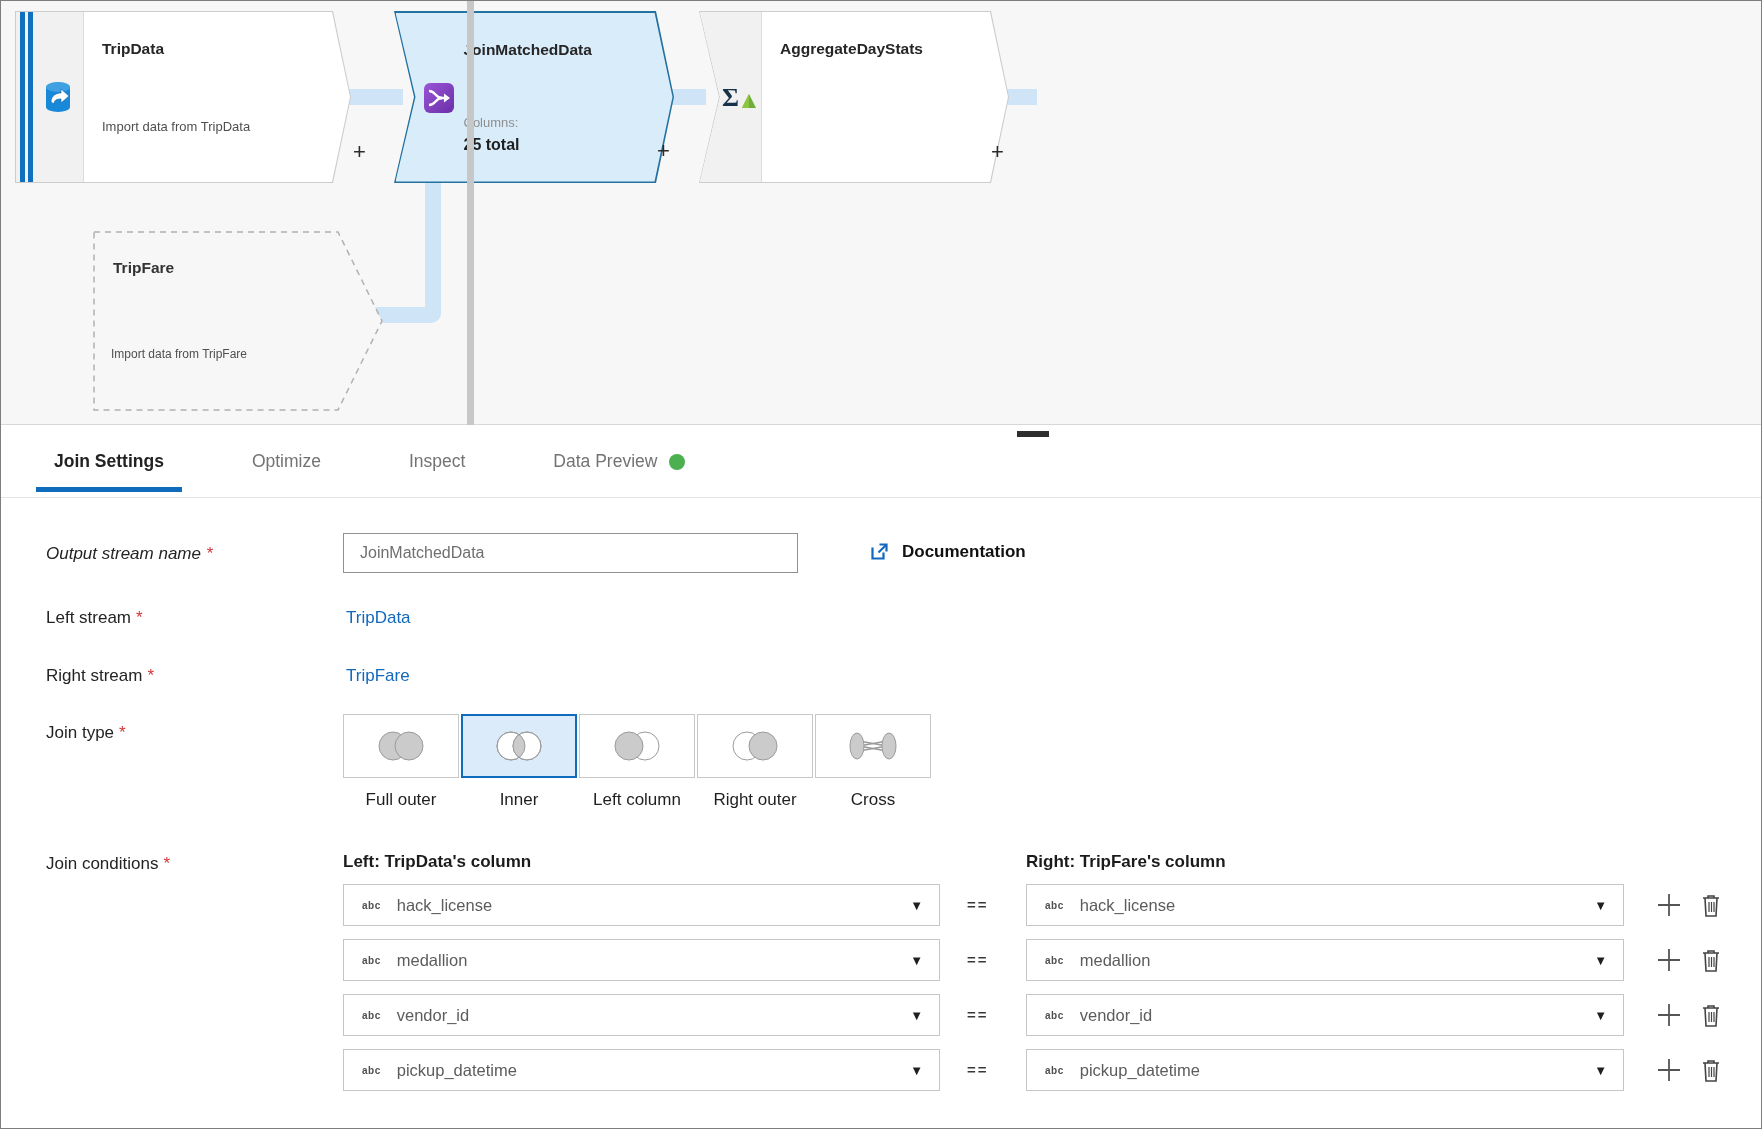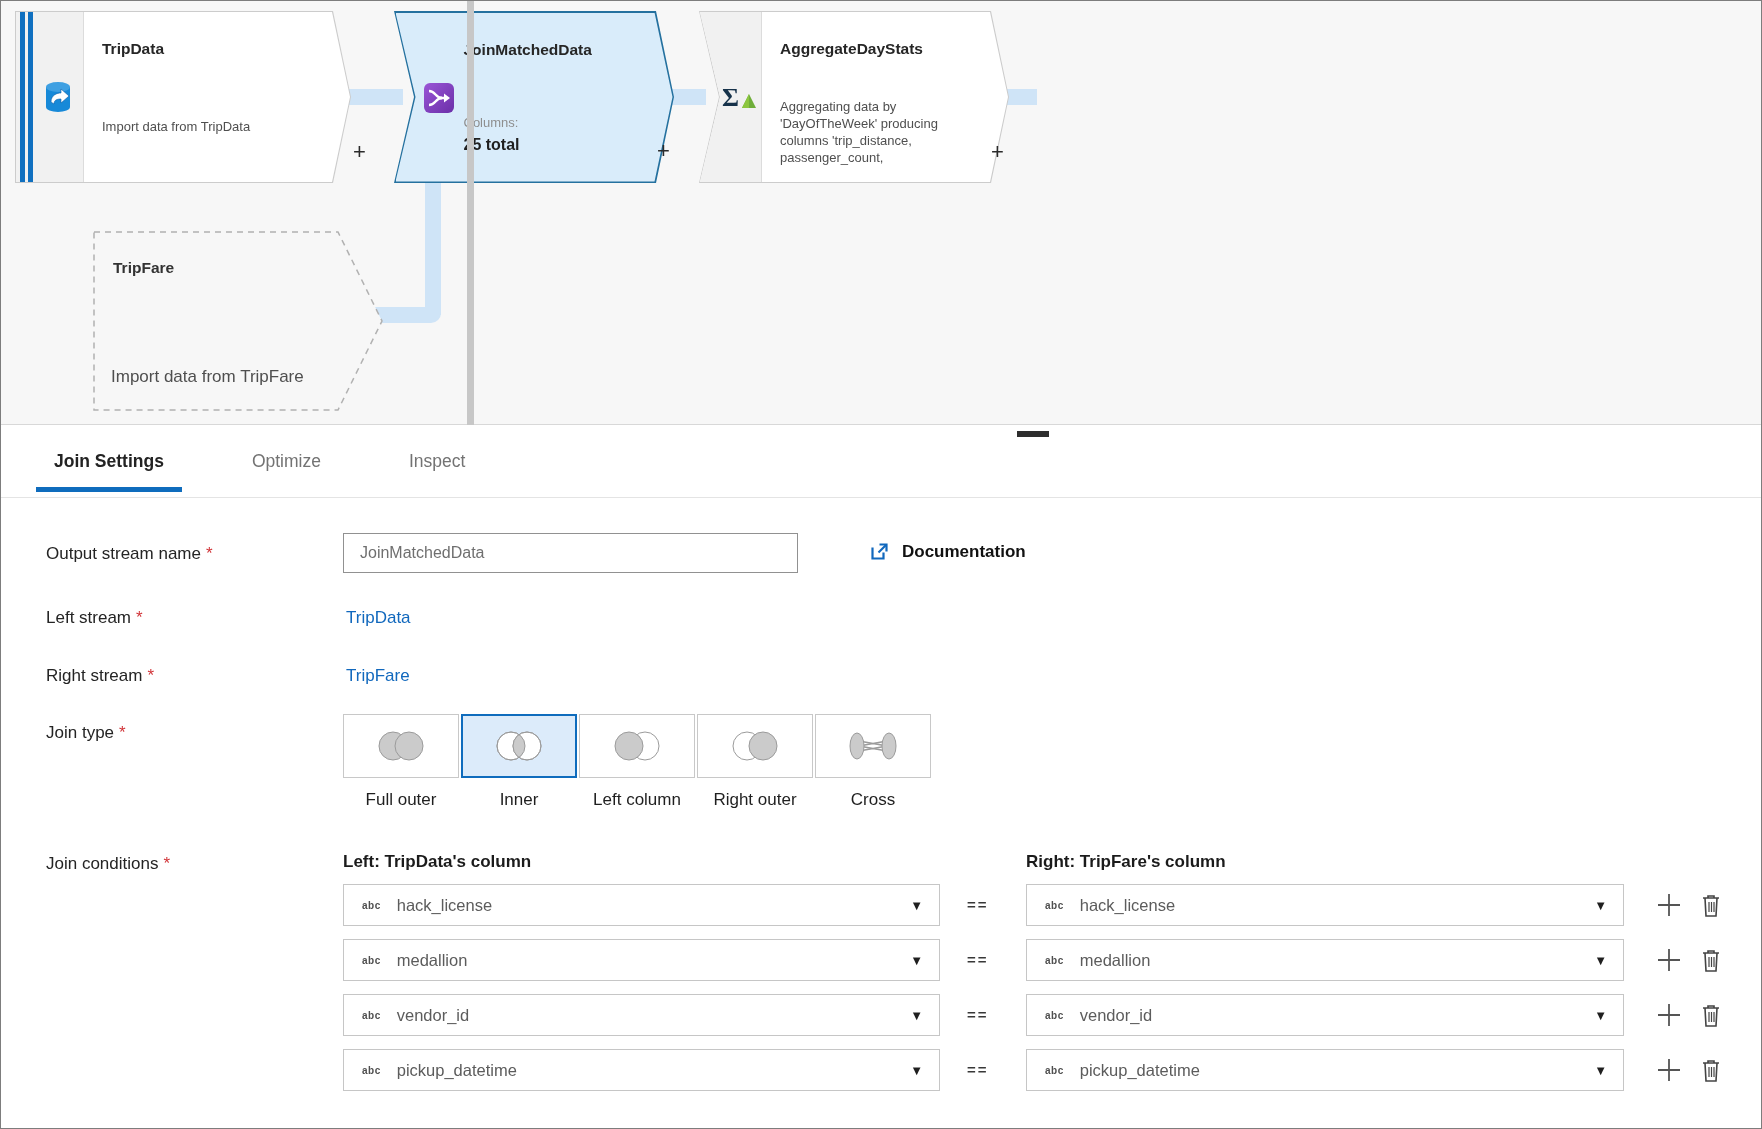--- a/index.html
+++ b/index.html
@@ -23,21 +23,21 @@
   .sel .node-shell { background:#25719f; }
   .sel .node-face { inset:1.5px; background:#d9ecfa; }
   .icon-section { position:absolute; left:0; top:0; bottom:0; background:#f1f1f1; border-right:1px solid #dcdcdc; }
   .bluebar { position:absolute; top:0; bottom:0; width:5px; background:#1070c0; }
   .node-title { position:absolute; font-size:15.5px; font-weight:700; color:#262626; white-space:nowrap; }
   .node-body { position:absolute; font-size:13px; color:#4f4f4f; line-height:17px; }
   .node-plus { position:absolute; font-size:22px; font-weight:400; color:#2b2b2b; z-index:12; }
   .cols-label { position:absolute; font-size:13px; color:#8e8e8e; }
   .cols-value { position:absolute; font-size:16px; font-weight:700; color:#1f1f1f; }
   .ghost-text-title { position:absolute; font-size:15.5px; font-weight:700; color:#333; }
-  .ghost-text-body { position:absolute; font-size:17px; color:#4f4f4f;margin-top:20px; }
+  .ghost-text-body { position:absolute; font-size:12px; color:#4f4f4f; }
 
   
   .panel-handle { position:absolute; left:1016px; top:430px; width:32px; height:6px; background:#2e2e2e; z-index:45; }
   #tabbar { position:absolute; left:0; top:425px; width:1760px; height:72px; background:#fff; border-bottom:1px solid #e4e4e4; display:flex; align-items:stretch; padding-left:35px; }
   .tab { position:relative; display:flex; align-items:center; padding:0 18px; margin-right:52px; font-size:17.5px; color:#737373; cursor:pointer; }
   .tab.active { color:#232323; font-weight:700; }
   .tab.active::after { content:""; position:absolute; left:0; right:0; bottom:5px; height:5px; background:#0f6cbd; }
   .tab-dot { width:16px; height:16px; border-radius:50%; background:#4caf50; margin-left:12px; }
 
   
@@ -122,21 +122,20 @@
       <div class="node-shell shape-arrow-notch"></div>
       <div class="node-face shape-arrow-notch">
         <div class="icon-section" style="width:62px;">
           <svg style="position:absolute; left:22px; top:70px;" width="34" height="32" viewBox="0 0 34 32">
             <text x="0" y="24" font-family="Liberation Serif, serif" font-size="26" font-weight="bold" fill="#16324a">Σ</text>
             <path d="M20 26 L27 12 L34 26 Z" fill="#6fae3a"></path>
             <path d="M20 26 L27 12 L27 26 Z" fill="#8cc63f"></path>
           </svg>
         </div>
         <div class="node-title" style="left:80px; top:28px;">AggregateDayStats</div>
-        <div class="node-body" style="left:80px; top:86px; width:205px; height:84px; overflow:hidden;">Aggregating data by 'DayOfTheWeek' producing columns 'trip_distance, passenger_count,</div>
       </div>
     </div>
     <div class="node-plus" style="left:990px; top:138px;">+</div>
 
 
     <div class="node" style="left:92px; top:230px; width:292px; height:180px;">
       <svg width="292" height="180" viewBox="0 0 292 180">
         <polygon points="1,1 245,1 289,90 245,179 1,179" fill="#f7f7f7" stroke="#b1b1b1" stroke-width="1.5" stroke-dasharray="6 5"></polygon>
       </svg>
       <div class="ghost-text-title" style="left:20px; top:28px;">TripFare</div>
@@ -151,25 +150,29 @@
   <div id="tabbar">
     <div class="tab active">
         <span>Join Settings</span>
       </div>
     <div class="tab">
         <span>Optimize</span>
       </div>
     <div class="tab">
         <span>Inspect</span>
       </div>
+    <div class="tab">
+      <span>Data Preview</span>
+      <span class="tab-dot"></span>
+    </div>
   </div>
 
   <div id="form">
 
-    <div class="flabel" style="left:45px; top:46px;">
+    <div class="flabel" style="left:45px; top:46px;font-style:italic;">
       <span>Output stream name</span><span class="req">*</span>
     </div>
     <input class="text-input" type="text" value="JoinMatchedData" style="">
     <div class="doclink">
       <svg width="20" height="20" viewBox="0 0 20 20">
         <path d="M3.5 5.5 v11 h11 v-6" fill="none" stroke="#1168bd" stroke-width="2.2"></path>
         <path d="M10.5 2.5 h7 v7" fill="none" stroke="#1168bd" stroke-width="2.2"></path>
         <path d="M9.5 10.5 L17 3" fill="none" stroke="#1168bd" stroke-width="2.2"></path>
       </svg>
       <span>Documentation</span>

